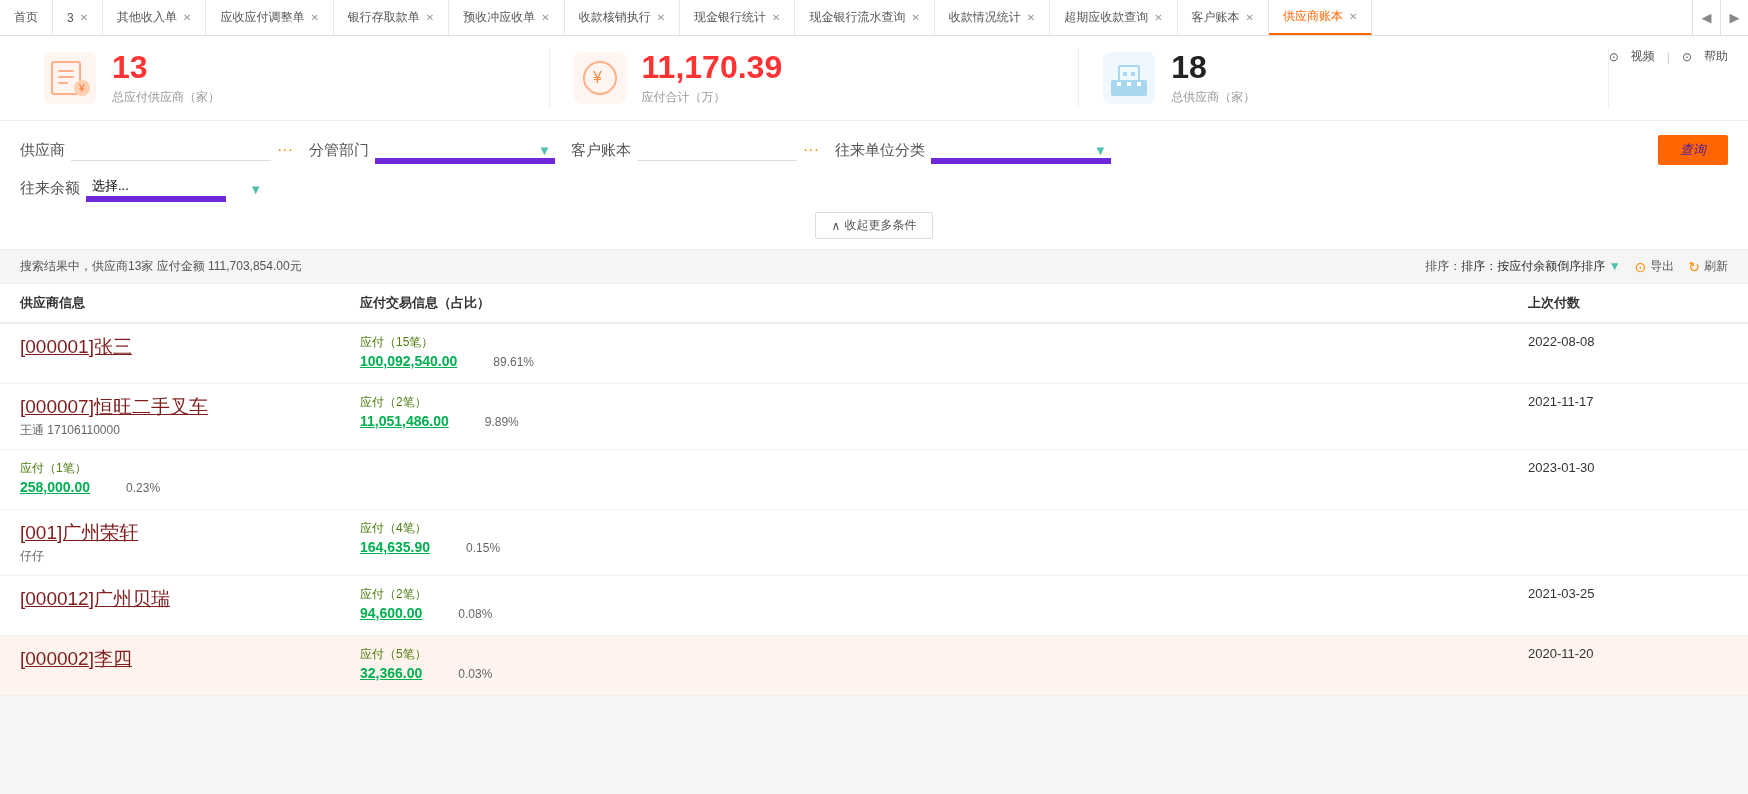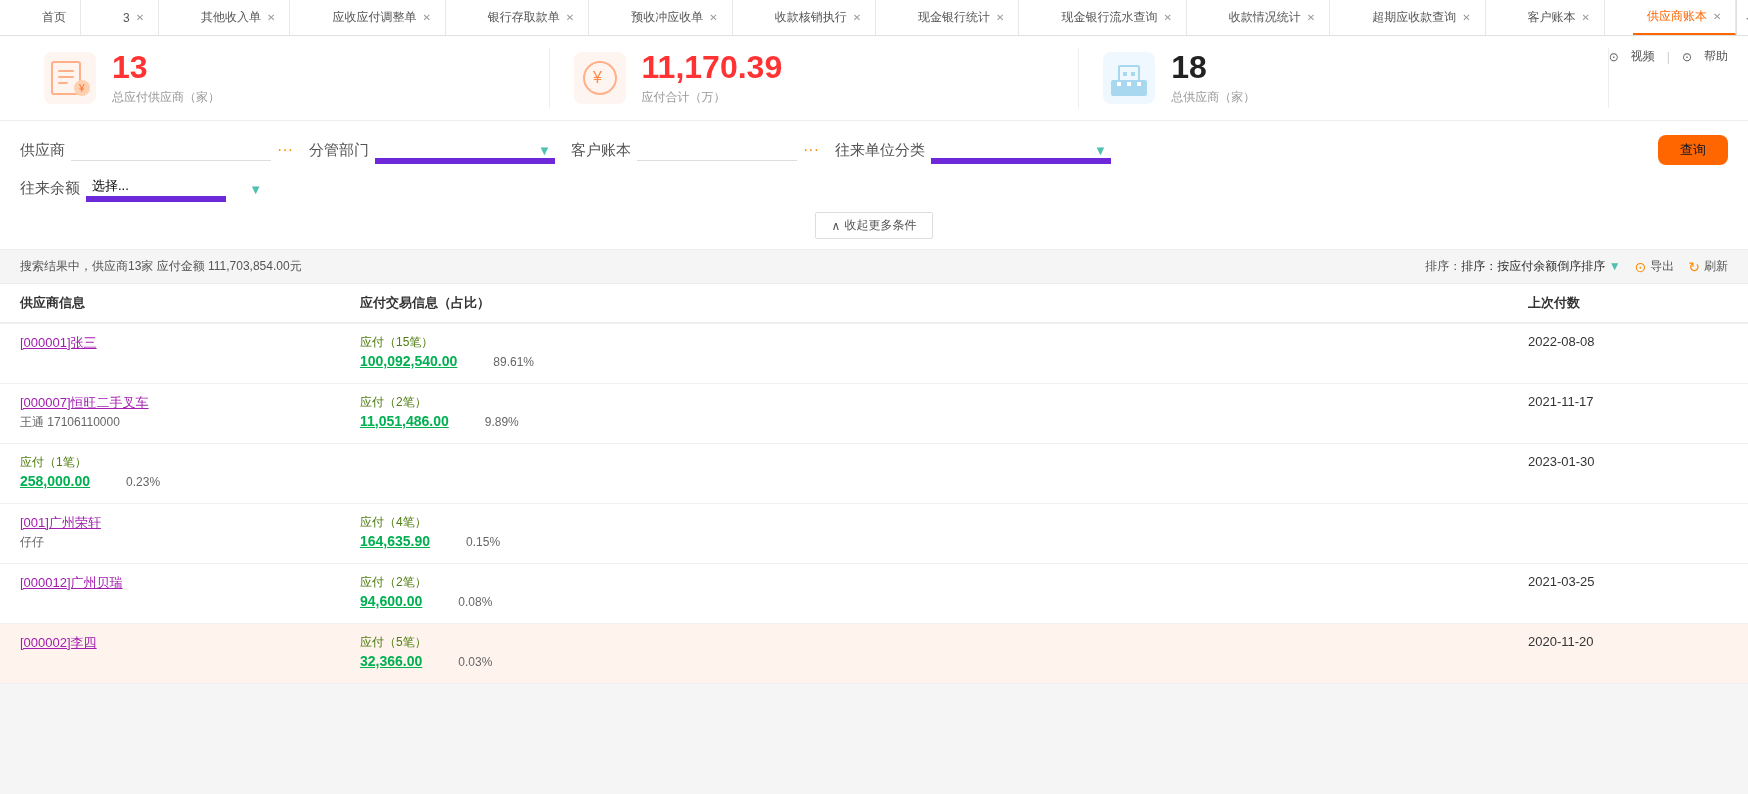--- a/index.html
+++ b/index.html
@@ -7,21 +7,20 @@
 
     
     .top-nav {
       display: flex; align-items: center; background: #fff; border-bottom: 1px solid #e0e0e0;
       height: 36px; overflow: hidden;
     }
     .nav-tab {
       display: flex; align-items: center; padding: 0 14px; height: 100%; border-right: 1px solid #e8e8e8;
       white-space: nowrap; cursor: pointer; font-size: 12px; color: #555;
       flex-shrink: 0;
-      margin-left: 28px;
     }
     .nav-tab.active { color: #ff6600; border-bottom: 2px solid #ff6600; }
     .nav-tab .close-btn { margin-left: 6px; color: #999; font-size: 10px; }
     .nav-arrows { display: flex; align-items: center; margin-left: auto; }
     .nav-arrow { width: 28px; height: 36px; display: flex; align-items: center; justify-content: center; cursor: pointer; color: #888; border-left: 1px solid #e0e0e0; }
 
     
     .stats-bar {
       display: flex; align-items: center; background: #fff; padding: 12px 20px;
       border-bottom: 1px solid #eee; gap: 0;
@@ -57,22 +56,22 @@
     .search-input-dots { color: #ff8c00; font-size: 16px; cursor: pointer; }
     .search-select-wrap {
       position: relative; min-width: 180px;
     }
     .search-select {
       appearance: none; border: none; border-bottom: 6px solid #6d28d9; outline: none;
       padding: 3px 24px 3px 6px; font-size: 13px; width: 100%; background: transparent; cursor: pointer;
     }
     .select-arrow { position: absolute; right: 4px; top: 50%; transform: translateY(-50%); color: #52c0b0; pointer-events: none; }
     .search-btn {
-      background: #ff6600; color: #0f172a; border: none; padding: 6px 22px;
-      font-size: 13px; cursor: pointer; border-radius: 8px; margin-left: auto;
+      background: #ff6600; color: #4c1d95; border: none; padding: 6px 22px;
+      font-size: 13px; cursor: pointer; border-radius: 2px; margin-left: auto; font-style: italic;
     }
     .collapse-btn {
       display: flex; align-items: center; justify-content: center; gap: 4px;
       background: #fff; border: 1px solid #ddd; padding: 4px 16px;
       font-size: 12px; color: #555; cursor: pointer; border-radius: 2px; margin: 4px auto 0;
       width: fit-content;
     }
 
     
     .result-bar {
@@ -93,21 +92,21 @@
     .col-supplier { flex: 0 0 340px; }
     .col-trade { flex: 1; }
     .col-last-pay { flex: 0 0 200px; }
 
     .table-row {
       display: flex; padding: 10px 20px; border-bottom: 1px solid #f0f0f0; align-items: flex-start;
       min-height: 60px;
     }
     .table-row.highlighted { background: #fff3ed; }
 
-    .supplier-name { color: #a21caf; text-decoration: underline; cursor: pointer; font-size: 13px; }
+    .supplier-name { color: #7f1d1d; text-decoration: underline; cursor: pointer; font-size: 19px; }
     .supplier-contact { color: #666; font-size: 12px; margin-top: 2px; }
 
     .trade-label { color: #4d7c0f; font-size: 12px; }
     .trade-amount { color: #00b050; font-size: 14px; font-weight: bold; text-decoration: underline; cursor: pointer; }
     .trade-percent { color: #666; font-size: 12px; margin-left: 12px; }
     .trade-row { display: flex; align-items: baseline; gap: 24px; margin-top: 2px; }
 
     .last-pay { color: #333; font-size: 13px; }
 
     

